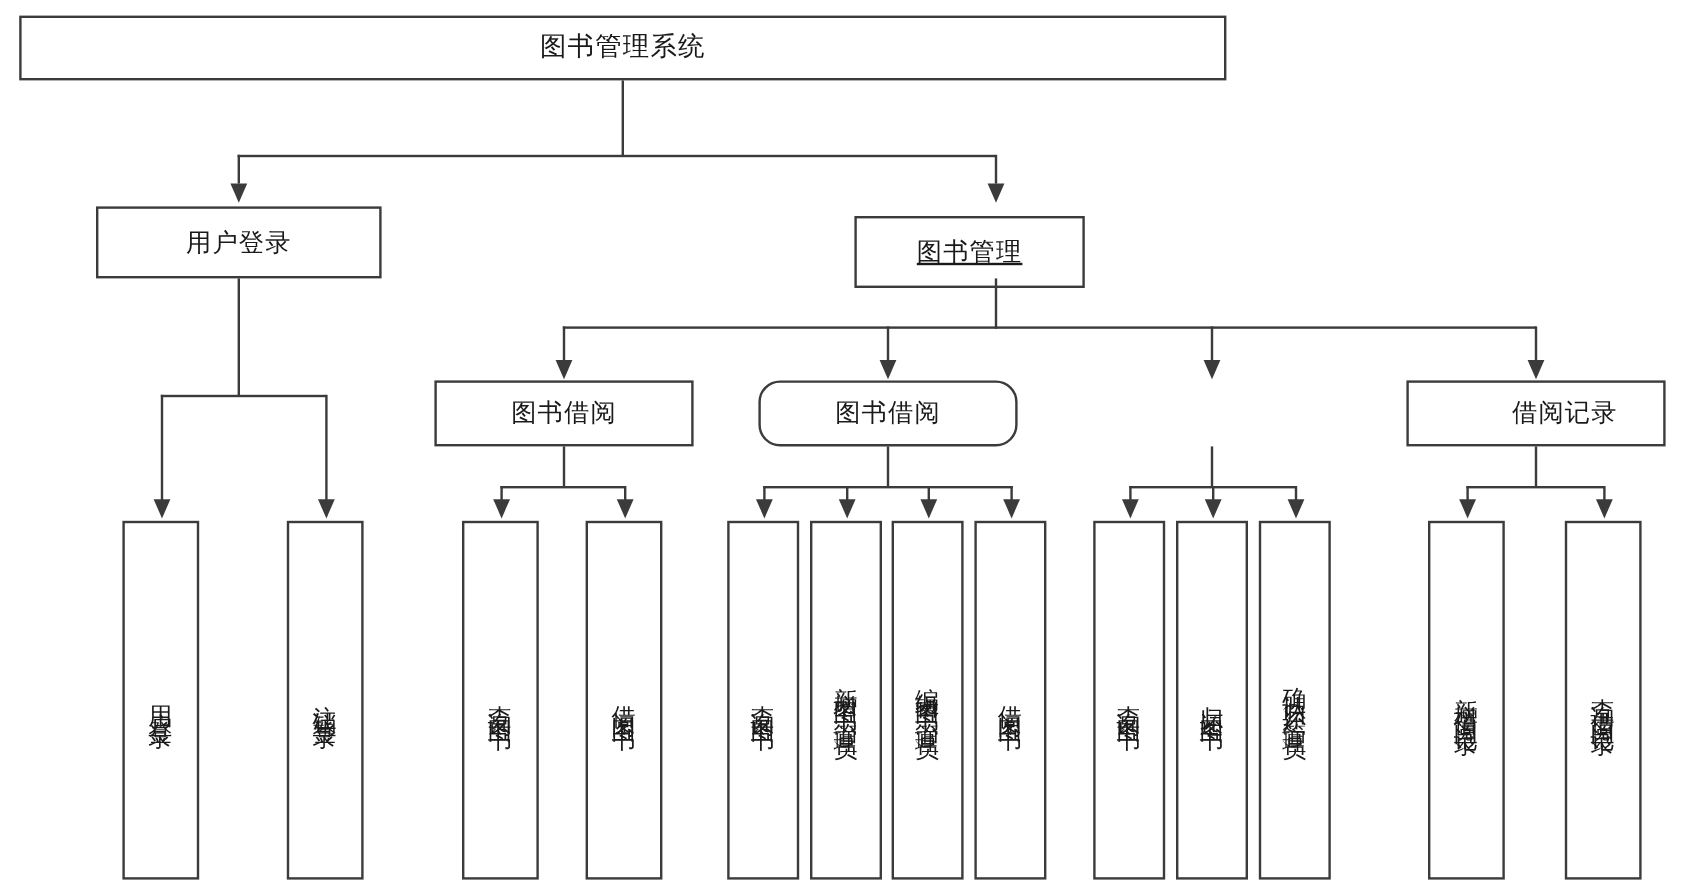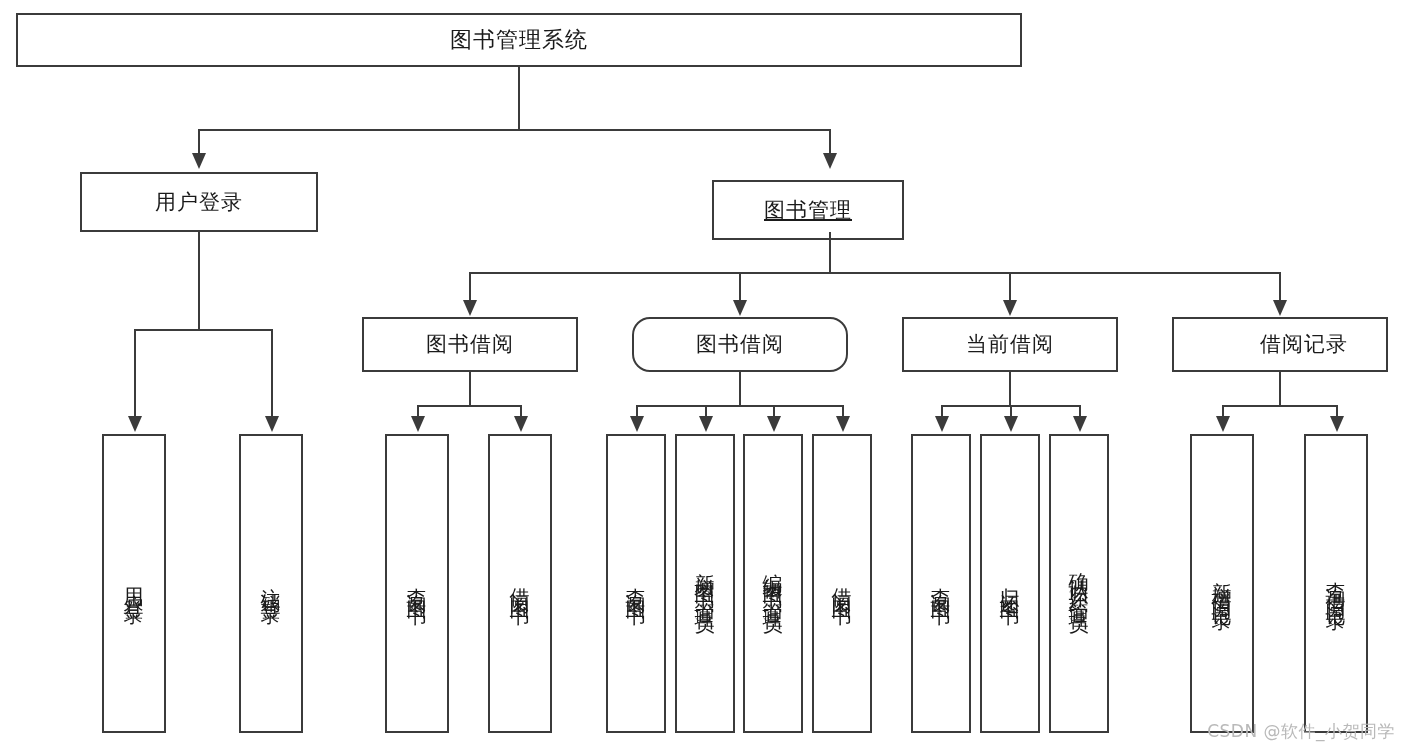--- a/index.html
+++ b/index.html
@@ -114,23 +114,20 @@
   <div class="arrow" style="left:1003px;top:300px;"></div>
   <div class="ln v" style="left:1279px;top:272px;height:29px;"></div>
   <div class="arrow" style="left:1273px;top:300px;"></div>
 
   <div class="node" style="left:362px;top:317px;width:216px;height:55px;">
     <span class="label">图书借阅</span>
   </div>
   <div class="node" style="left:632px;top:317px;width:216px;height:55px;border-radius:18px;">
     <span class="label">图书借阅</span>
   </div>
-  <div class="node" style="left:902px;top:317px;width:216px;height:55px;">
-    <span class="label">当前借阅</span>
-  </div>
   <div class="node" style="left:1172px;top:317px;width:216px;height:55px;padding-left:48px;">
     <span class="label">借阅记录</span>
   </div>
 
   <div class="ln v" style="left:469px;top:372px;height:34px;"></div>
   <div class="ln h" style="left:417px;top:405px;width:104px;"></div>
   <div class="ln v" style="left:417px;top:405px;height:13px;"></div>
   <div class="arrow" style="left:411px;top:416px;"></div>
   <div class="ln v" style="left:520px;top:405px;height:13px;"></div>
   <div class="arrow" style="left:514px;top:416px;"></div>
@@ -199,15 +196,14 @@
     <span class="label">确认归还（管理员）</span>
   </div>
 
   <div class="node leaf" style="left:1190px;top:434px;width:64px;height:299px;">
     <span class="label">新增借阅记录</span>
   </div>
   <div class="node leaf" style="left:1304px;top:434px;width:64px;height:299px;">
     <span class="label">查询借阅记录</span>
   </div>
 
-  <div id="watermark">CSDN @软件_小贺同学</div>
 
 </div>
 
 </body></html>

